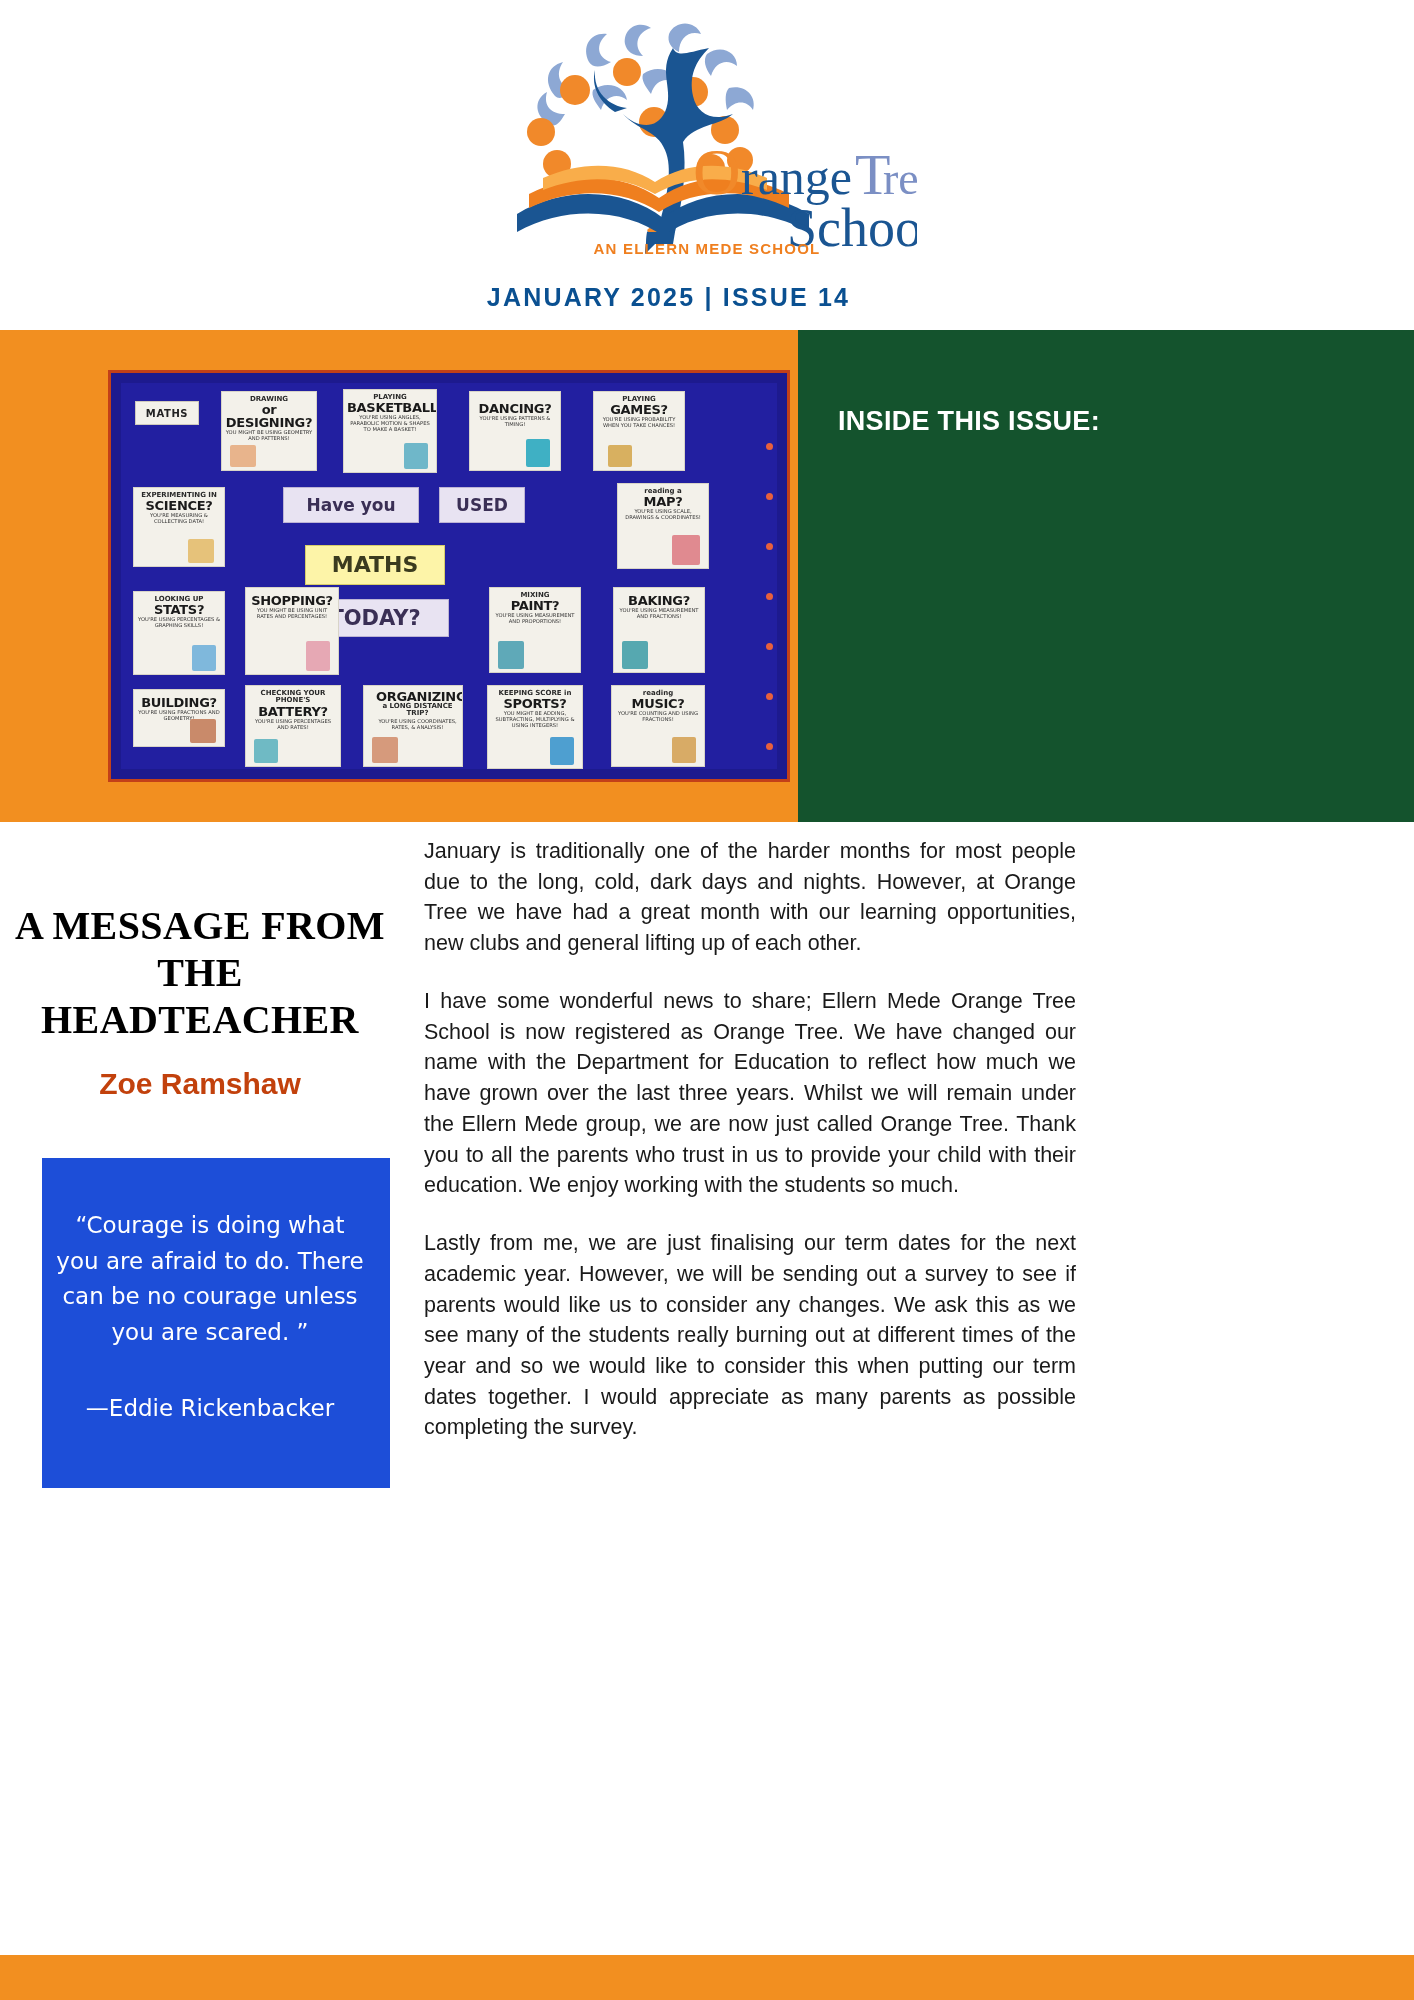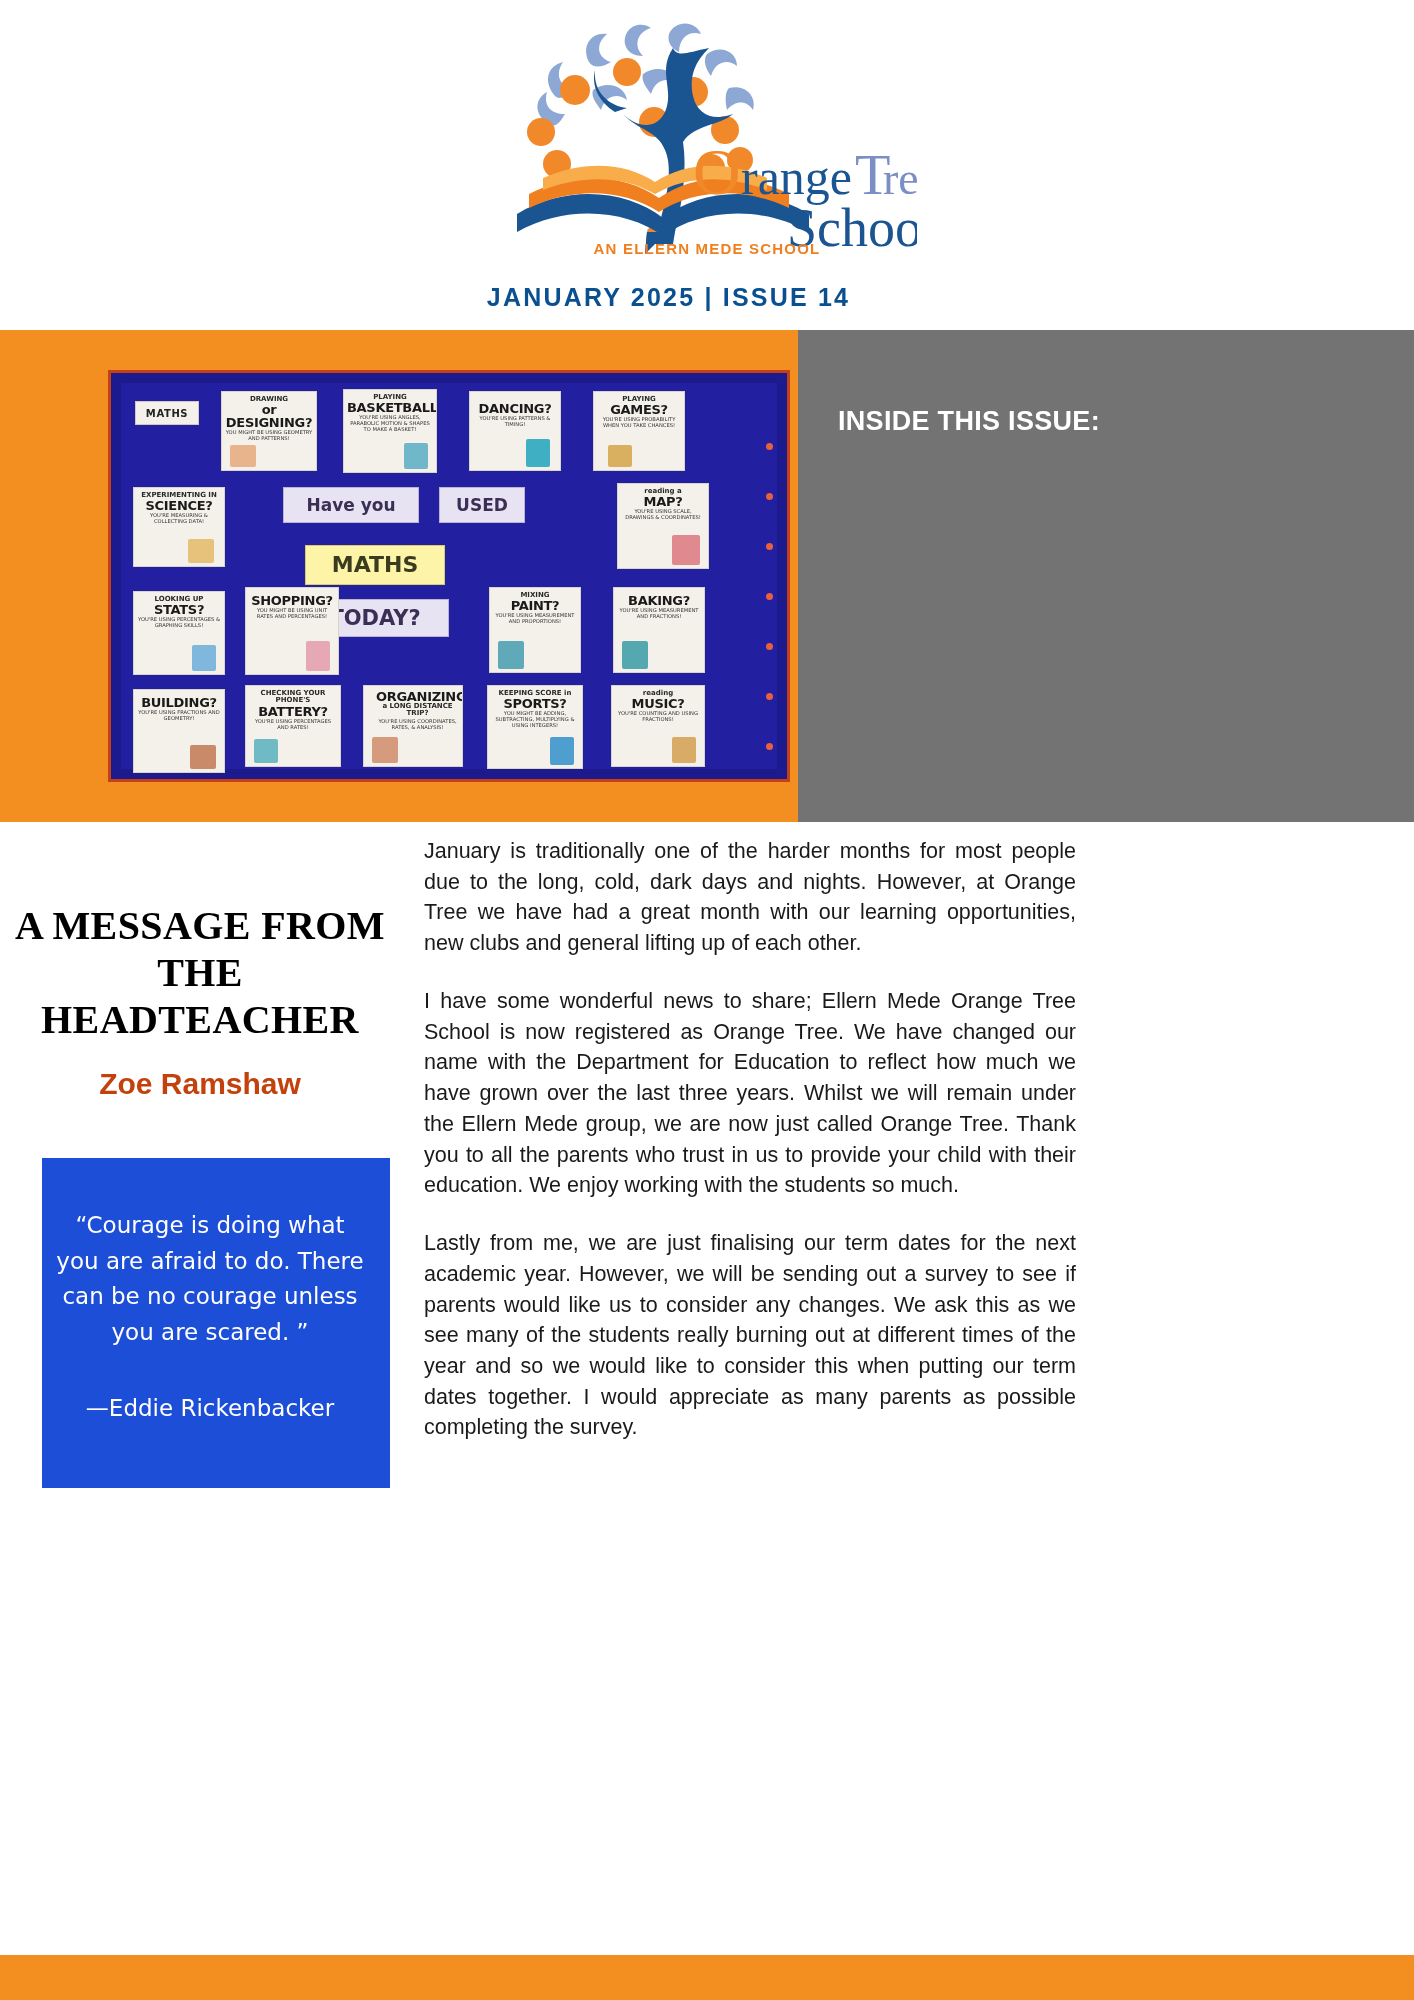--- a/index.html
+++ b/index.html
@@ -55,21 +55,21 @@
     top: 330px; left: 0;
     width: 1414px;
     height: 492px;
     background: #f28f20;
   }
   .hero-right {
     position: absolute;
     top: 0; right: 0;
     width: 616px;
     height: 492px;
-    background: #737373;
+    background: #14532d;
   }
   .inside-title {
     position: absolute;
     top: 76px;
     left: 40px;
     color: #ffffff;
     font-size: 27px;
     font-weight: bold;
     letter-spacing: 0.3px;
   }
@@ -392,21 +392,21 @@
           <span class="big">PAINT?</span>
           <span class="sub">YOU'RE USING MEASUREMENT AND PROPORTIONS!</span>
           <span class="fig" style="left:8px; width:26px; height:28px; background:#5fa9b8;"></span>
         </div>
         <div class="card" style="left:492px; top:204px; width:92px; height:86px;">
           <span class="big" style="margin-top:2px;">BAKING?</span>
           <span class="sub">YOU'RE USING MEASUREMENT AND FRACTIONS!</span>
           <span class="fig" style="left:8px; width:26px; height:28px; background:#56a8b0;"></span>
         </div>
 
-        <div class="card" style="left:12px; top:306px; width:92px; height:84px;text-align:center;">
+        <div class="card" style="left:12px; top:306px; width:92px; height:58px;text-align:center;">
           <span class="big" style="margin-top:2px;">BUILDING?</span>
           <span class="sub">YOU'RE USING FRACTIONS AND GEOMETRY!</span>
           <span class="fig" style="right:8px; width:26px; height:24px; background:#c98a6a;"></span>
         </div>
         <div class="card" style="left:124px; top:302px; width:96px; height:82px;">
           <span class="ttl">CHECKING YOUR PHONE'S</span>
           <span class="big">BATTERY?</span>
           <span class="sub">YOU'RE USING PERCENTAGES AND RATES!</span>
           <span class="fig" style="left:8px; width:24px; height:24px; background:#6fbac4;"></span>
         </div>

